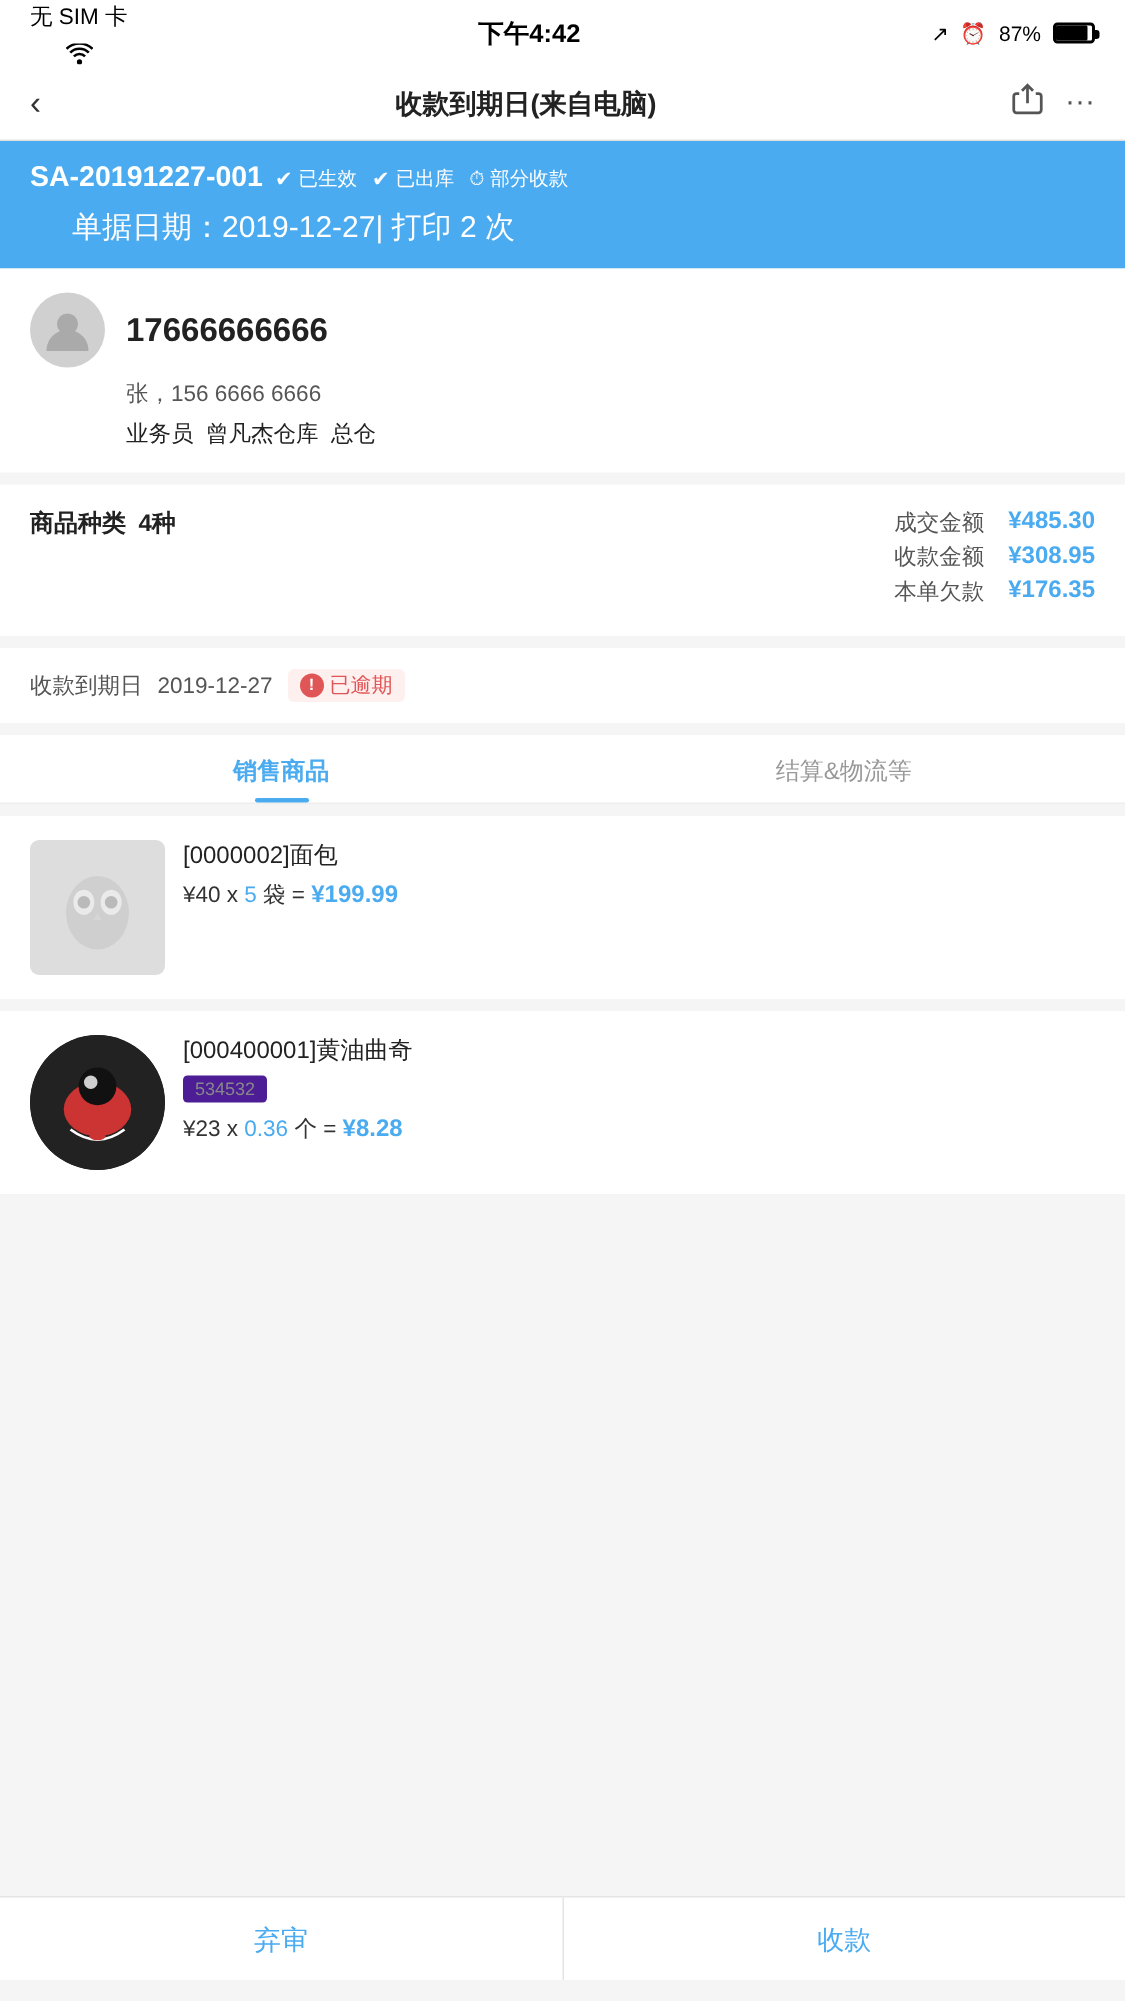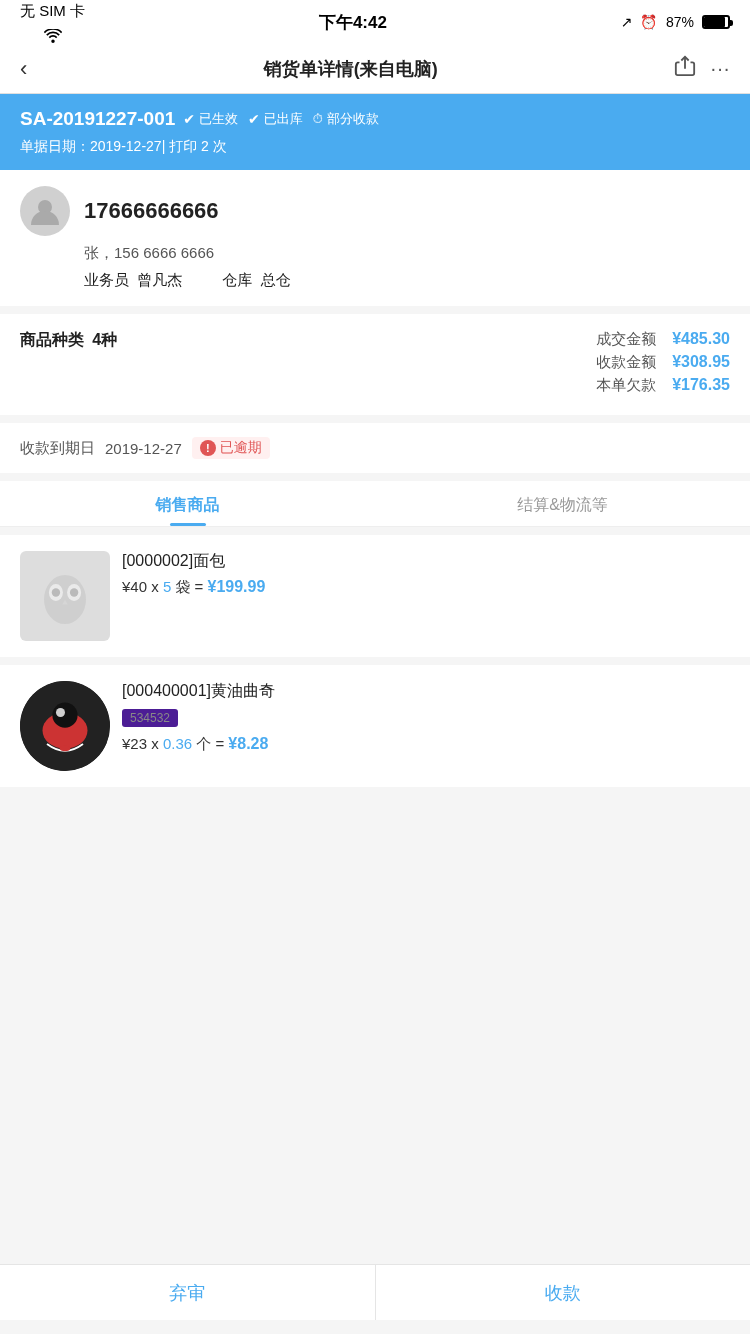--- a/index.html
+++ b/index.html
@@ -71,21 +71,21 @@
     .order-id {
       font-size: 19px; font-weight: 700; color: #fff;
     }
     .order-badges { display: flex; gap: 10px; }
     .badge {
       display: flex; align-items: center; gap: 4px;
       font-size: 13px; color: #fff;
     }
     .badge-check { color: #fff; font-size: 14px; }
     .order-date {
-      font-size: 14px; color: #fff;
+      font-size: 20px; color: #fff; margin-left: 28px;
     }
 
     
     .customer-section {
       background: #fff;
       padding: 16px 20px;
       margin-bottom: 8px;
     }
     .customer-top {
       display: flex;
@@ -103,21 +103,20 @@
     .customer-name {
       font-size: 22px; font-weight: 600; color: #222;
     }
     .customer-info {
       font-size: 15px; color: #555;
       margin-bottom: 8px;
       padding-left: 64px;
     }
     .customer-meta {
       display: flex;
-      gap: 40px;
       padding-left: 64px;
       font-size: 15px; color: #555;
     }
     .customer-meta span { color: #222; font-weight: 500; }
 
     
     .stats-section {
       background: #fff;
       padding: 16px 20px;
       display: flex;
@@ -271,21 +270,21 @@
     <span>⏰</span>
     <span>87%</span>
     <div class="battery-icon">
       <div class="battery-fill"></div>
     </div>
   </div>
 </div>
 
 <div class="nav-bar">
   <span class="nav-back">‹</span>
-  <span class="nav-title">销货单详情(来自电脑)</span>
+  <span class="nav-title">收款到期日(来自电脑)</span>
   <div class="nav-actions">
     <span class="nav-action-icon">
       <svg width="22" height="22" viewBox="0 0 24 24" fill="none" stroke="#555" stroke-width="2">
         <path d="M18 8h2a2 2 0 012 2v10a2 2 0 01-2 2H4a2 2 0 01-2-2V10a2 2 0 012-2h2"></path>
         <polyline points="12 2 12 15"></polyline>
         <polyline points="8 6 12 2 16 6"></polyline>
       </svg>
     </span>
     <span class="nav-action-icon">···</span>
   </div>

